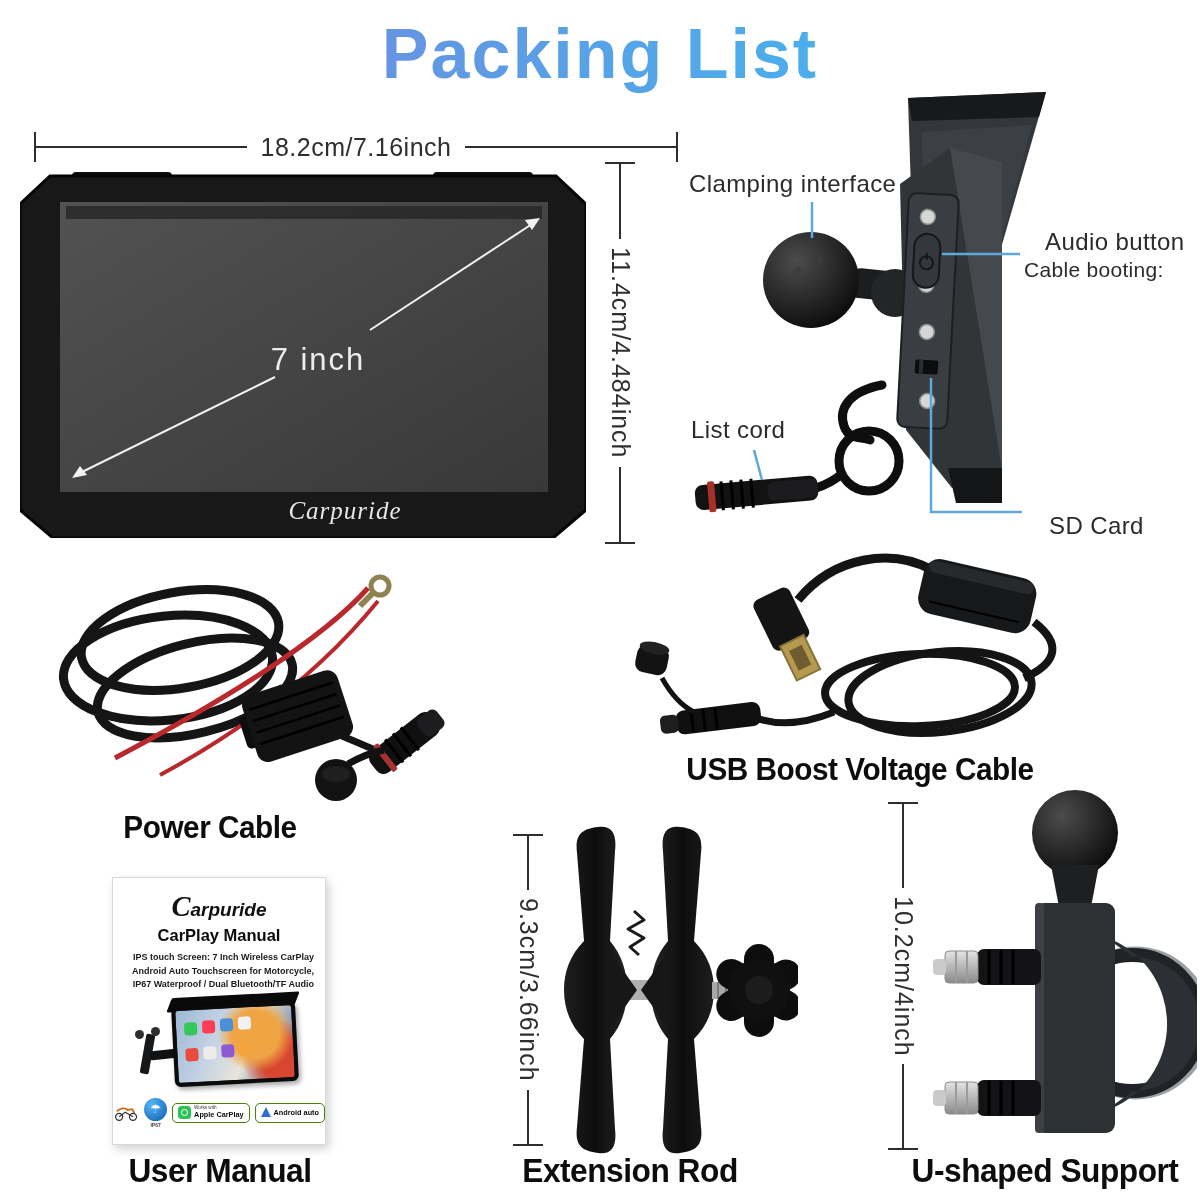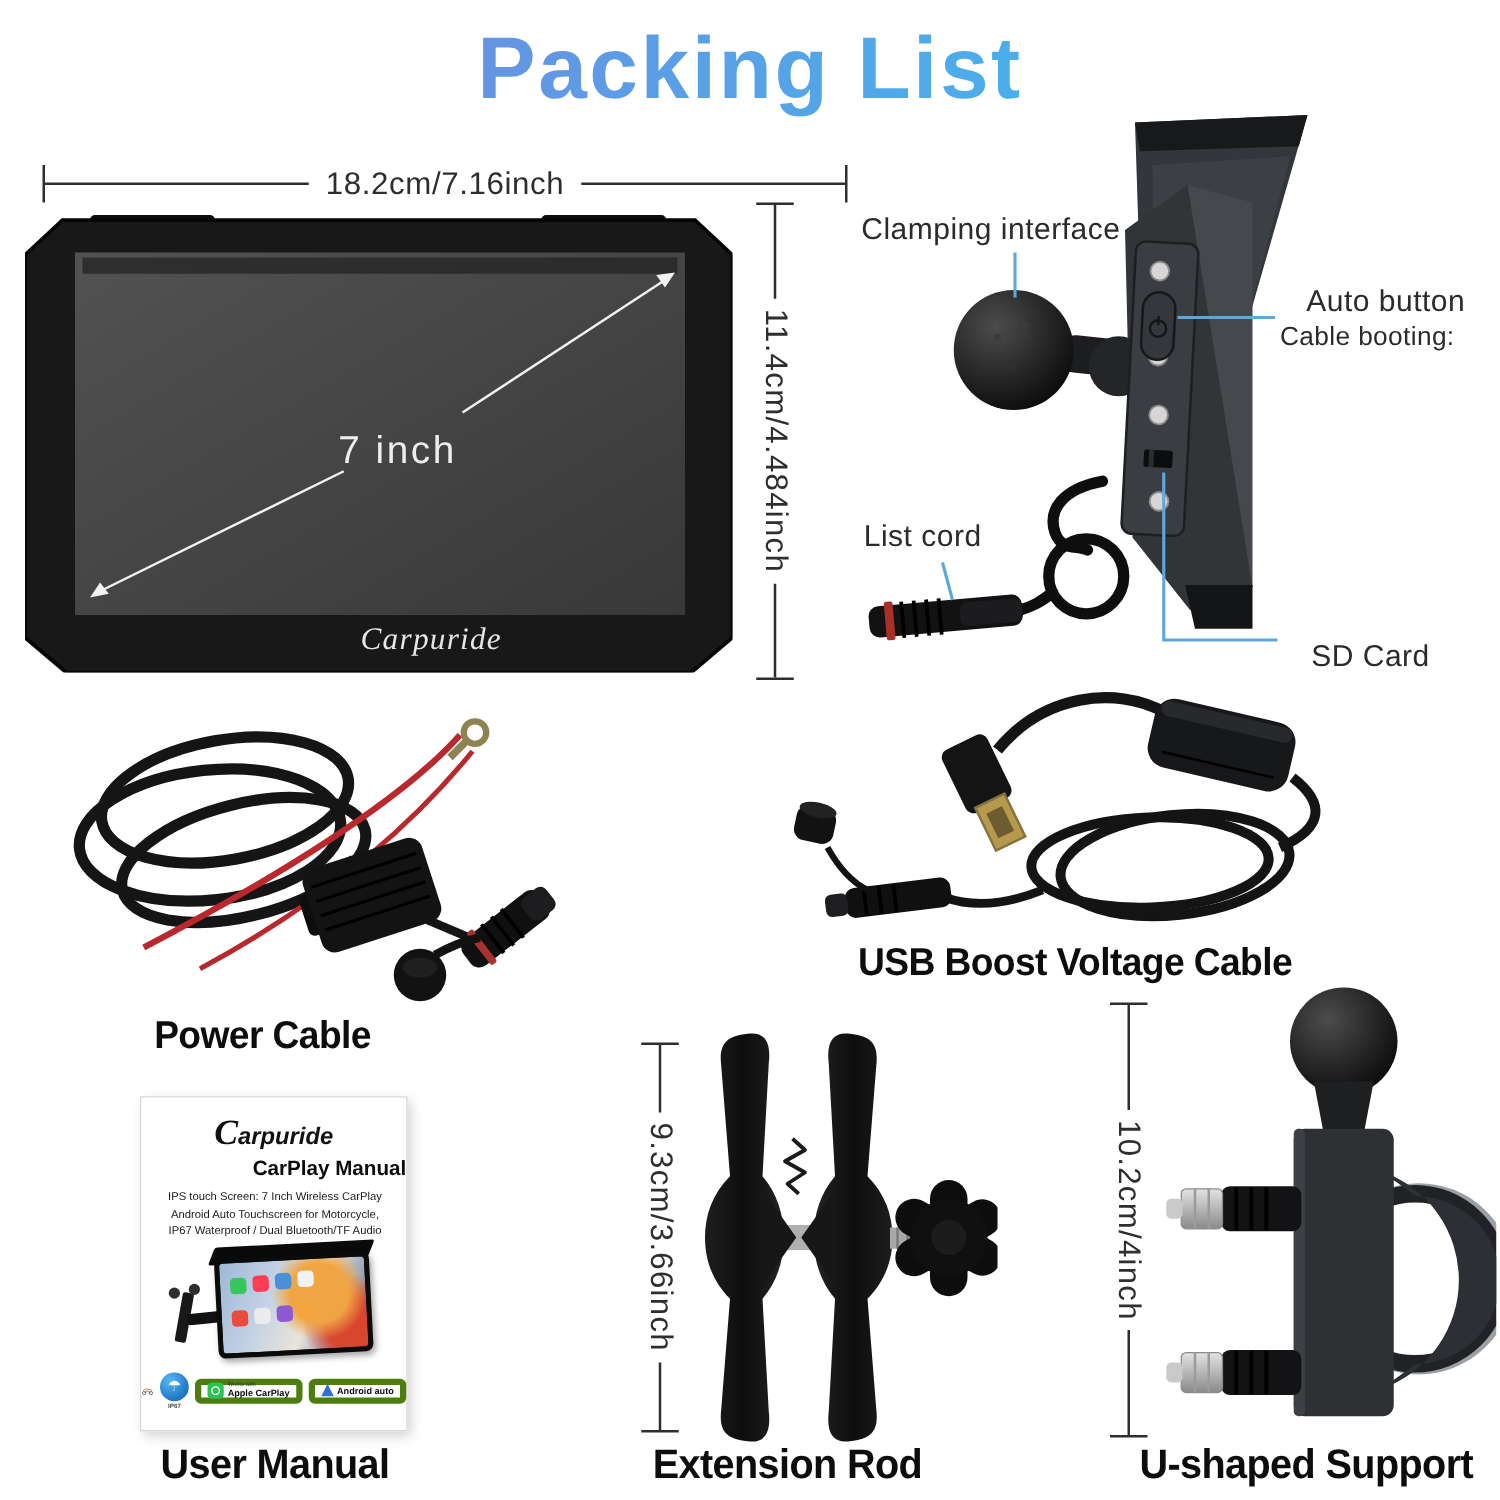--- a/index.html
+++ b/index.html
@@ -39,39 +39,39 @@
   }
 
   
   #manual-card{
     left:112px;top:877px;width:214px;height:268px;background:#fff;
     border:1px solid #d9d9d9;box-shadow:3px 4px 9px rgba(0,0,0,.18);
     box-sizing:border-box;text-align:center;
   }
   .manual-brand{font-style:italic;font-weight:700;font-size:19px;color:#111;margin-top:13px;}
   .manual-brand::first-letter{font-size:1.5em;font-family:"Liberation Serif",serif;}
-  .manual-title{font-size:16.5px;font-weight:800;color:#0b0b0b;margin-top:3px;text-align:right;}
-  .manual-desc{font-size:9px;font-weight:400;color:#1a1a1a;line-height:1.5;
-    white-space:pre-line;text-align:center;padding:6px 11px 0 13px;}
+  .manual-title{font-size:16.5px;font-weight:800;color:#0b0b0b;margin-top:3px;}
+  .manual-desc{font-size:9px;font-weight:700;color:#1a1a1a;line-height:1.5;
+    white-space:pre-line;text-align:right;padding:6px 11px 0 13px;}
   .mini-scene{position:relative;width:100%;height:100px;margin-top:2px;}
   .mini-screen{position:absolute;left:60px;top:10px;width:116px;height:72px;
     background:#0b0b0b;border-radius:6px;padding:4px;transform:rotate(-3deg);box-shadow:2px 3px 5px rgba(0,0,0,.35);}
   .mini-wall{width:100%;height:100%;border-radius:3px;position:relative;overflow:hidden;
     background:
       radial-gradient(circle at 68% 38%, #f0a544 0 26%, rgba(240,165,68,0) 42%),
       radial-gradient(circle at 90% 75%, #d8462f 0 18%, rgba(216,70,47,0) 34%),
       linear-gradient(115deg,#9db9d6 0%,#c4d2e4 34%,#e8e4da 60%,#4a6a9c 100%);}
   .mini-icon{position:absolute;width:13px;height:13px;border-radius:3.5px;}
   .mini-visor{position:absolute;left:56px;top:1px;width:128px;height:14px;background:#0a0a0a;
     transform:rotate(-3deg) skewX(-24deg);border-radius:2px;}
   .mini-mount-bar{position:absolute;left:30px;top:40px;width:9px;height:40px;background:#17181a;transform:rotate(10deg);border-radius:2px;}
   .mini-mount-arm{position:absolute;left:37px;top:56px;width:28px;height:9px;background:#101113;transform:rotate(-6deg);border-radius:2px;}
   .mini-bolt{position:absolute;width:9px;height:9px;border-radius:50%;background:#2c2e30;}
   .badge-row{display:flex;align-items:center;justify-content:center;gap:5px;margin-top:4px;}
-  .badge-box{display:flex;align-items:center;gap:3px;border:5px solid #4d7c0f;border-radius:5px;
+  .badge-box{display:flex;align-items:center;gap:3px;border:1px solid #4d7c0f;border-radius:5px;
     height:20px;padding:0 5px;box-sizing:border-box;}
   .carplay-chip{width:13px;height:13px;border-radius:3.5px;background:#2bc353;position:relative;}
   .carplay-chip::after{content:"";position:absolute;left:3px;top:3px;width:7px;height:7px;border:1.4px solid #fff;border-radius:50%;box-sizing:border-box;}
   .badge-text-col{display:flex;flex-direction:column;align-items:flex-start;line-height:1.05;}
   .works-with{font-size:4.6px;color:#333;}
   .badge-main{font-size:7.3px;font-weight:700;color:#0c0c0c;white-space:nowrap;}
   .ip67-wrap{display:flex;flex-direction:column;align-items:center;}
   .ip67-circle{width:23px;height:23px;border-radius:50%;
     background:radial-gradient(circle at 34% 28%,#55b7f4,#0b5ab2);
     display:flex;align-items:center;justify-content:center;color:#fff;font-size:12px;
@@ -179,21 +179,21 @@
       <rect x="118" y="395" width="50" height="19" rx="6" fill="#1c1c1e"></rect>
     </g>
 
     <line x1="162" y1="114" x2="162" y2="150" stroke="#5fa8dc" stroke-width="2.5"></line>
     <line x1="292" y1="166" x2="370" y2="166" stroke="#5fa8dc" stroke-width="2.5"></line>
     <polyline points="281,290 281,424 372,424" fill="none" stroke="#5fa8dc" stroke-width="2.5"></polyline>
     <line x1="104" y1="362" x2="112" y2="392" stroke="#5fa8dc" stroke-width="2.5"></line>
   </svg>
   <div class="note abs" style="left:18px;top:82px;">Clamping interface</div>
   <div class="abs" style="left:374px;top:140px;width:170px;">
-    <div class="note">Auto button</div>
+    <div class="note">Audio button</div>
     <div class="note-sub">Cable booting:</div>
   </div>
   <div class="note abs" style="left:20px;top:328px;">List cord</div>
   <div class="note abs" style="left:378px;top:424px;">SD Card</div>
 </div>
 
 <div class="abs" style="left:30px;top:568px;width:430px;height:290px;">
   <svg width="430" height="255" viewBox="0 0 430 255" class="abs" style="left:0;top:0;">
     <g fill="none" stroke="#151515" stroke-width="9">
       <ellipse cx="150" cy="72" rx="100" ry="48" transform="rotate(-10 150 72)"></ellipse>

